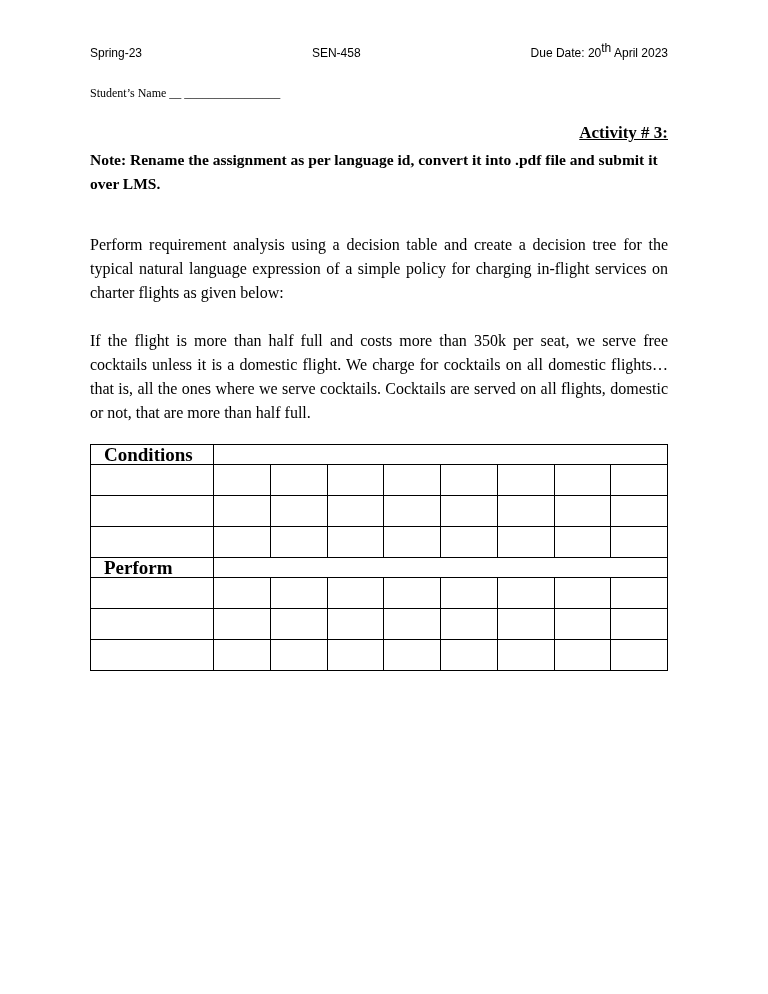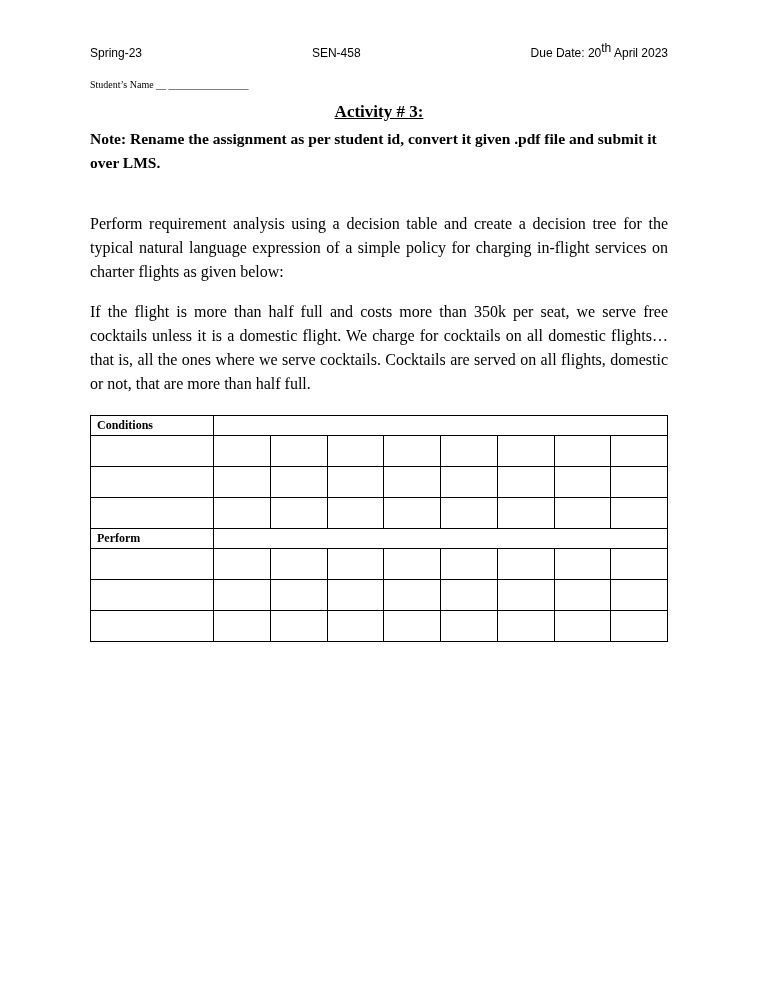--- a/index.html
+++ b/index.html
@@ -25,82 +25,82 @@
     white-space: nowrap;
   }
   .doc-header sup {
     font-size: 12px;
     vertical-align: super;
     line-height: 0;
   }
   .student-line {
     display: flex;
     justify-content: space-between;
-    margin-top: 19px;
-    font-size: 10px;
+    margin-top: 26px;
+    font-size: 12px;
     white-space: nowrap;
   }
   .activity-title {
-    margin-top: 12px;
-    text-align: center;
+    margin-top: 22px;
+    text-align: right;
     font-size: 17px;
     font-weight: bold;
     text-decoration: underline;
   }
   .note {
     margin-top: 5px;
     font-size: 15.5px;
     font-weight: bold;
     line-height: 24px;
   }
   .para {
     font-size: 16px;
     line-height: 24px;
     text-align: justify;
   }
   .para-1 { margin-top: 37px; }
-  .para-2 { margin-top: 16px; }
+  .para-2 { margin-top: 24px; }
   .decision-table {
     width: 100%;
     margin-top: 19px;
     border-collapse: collapse;
     table-layout: fixed;
   }
   .decision-table td {
     border: 1px solid #000000;
     vertical-align: top;
   }
   .decision-table col.first-col { width: 123px; }
   .section-row td { height: 20px; }
   .grid-row td { height: 31px; }
   .section-label {
-    font-size: 12px;
+    font-size: 19px;
     font-weight: bold;
-    padding: 0 6px;
+    padding: 0 13px;
     line-height: 19px;
   }
 </style>
 </head>
 <body>
 
 <div class="page">
 
   <div class="doc-header">
     <span>Spring-23</span>
     <span>SEN-458</span>
     <span><span>Due Date: 20</span><sup>th</sup><span> April 2023</span></span>
   </div>
 
   <div class="student-line">
     <span>Student’s Name __ ________________</span>
   </div>
 
   <div class="activity-title">Activity # 3:</div>
 
-  <div class="note">Note: Rename the assignment as per student id, convert it given .pdf file and submit it over LMS.</div>
+  <div class="note">Note: Rename the assignment as per language id, convert it into .pdf file and submit it over LMS.</div>
 
   <p class="para para-1">Perform requirement analysis using a decision table and create a decision tree for the typical natural language expression of a simple policy for charging in-flight services on charter flights as given below:</p>
 
   <p class="para para-2">If the flight is more than half full and costs more than 350k per seat, we serve free cocktails unless it is a domestic flight. We charge for cocktails on all domestic flights… that is, all the ones where we serve cocktails. Cocktails are served on all flights, domestic or not, that are more than half full.</p>
 
   <table class="decision-table">
     <colgroup>
         <col class="first-col">
         <col>
         <col>

